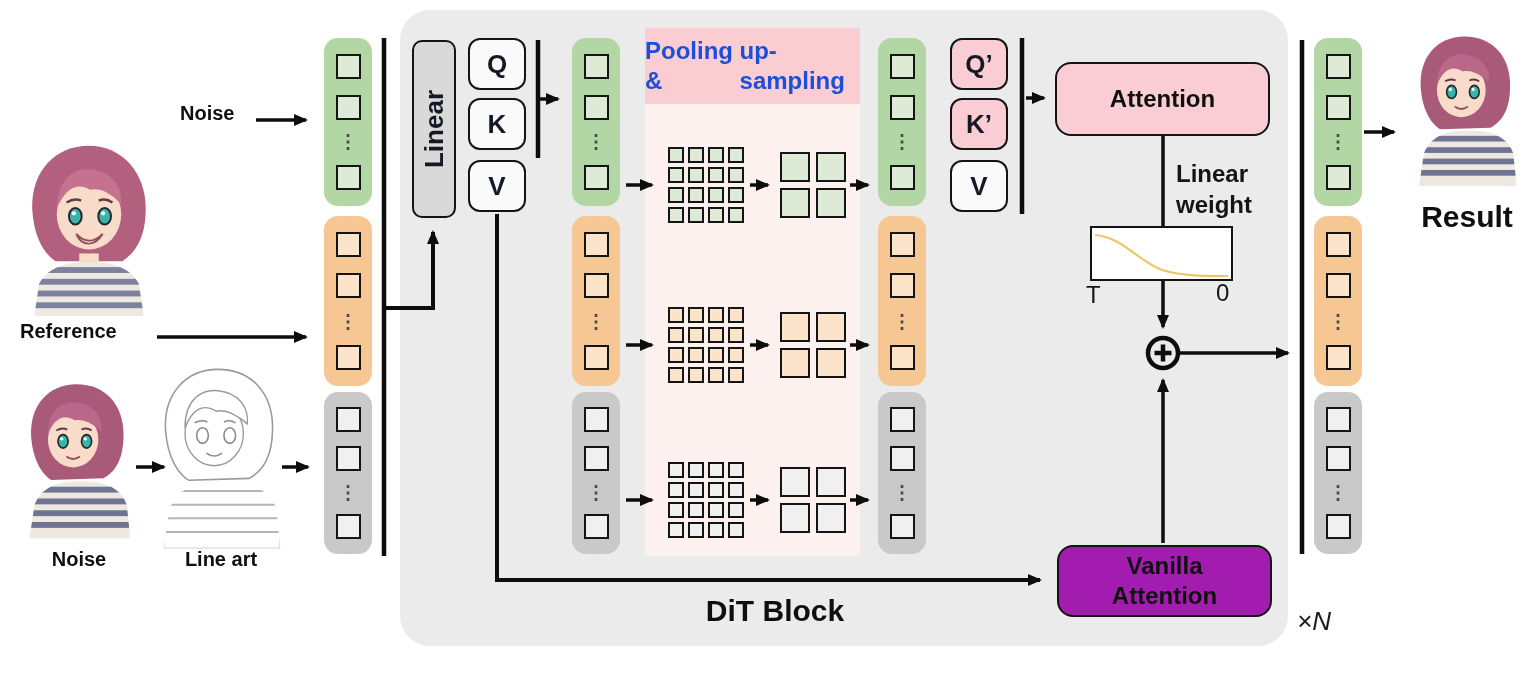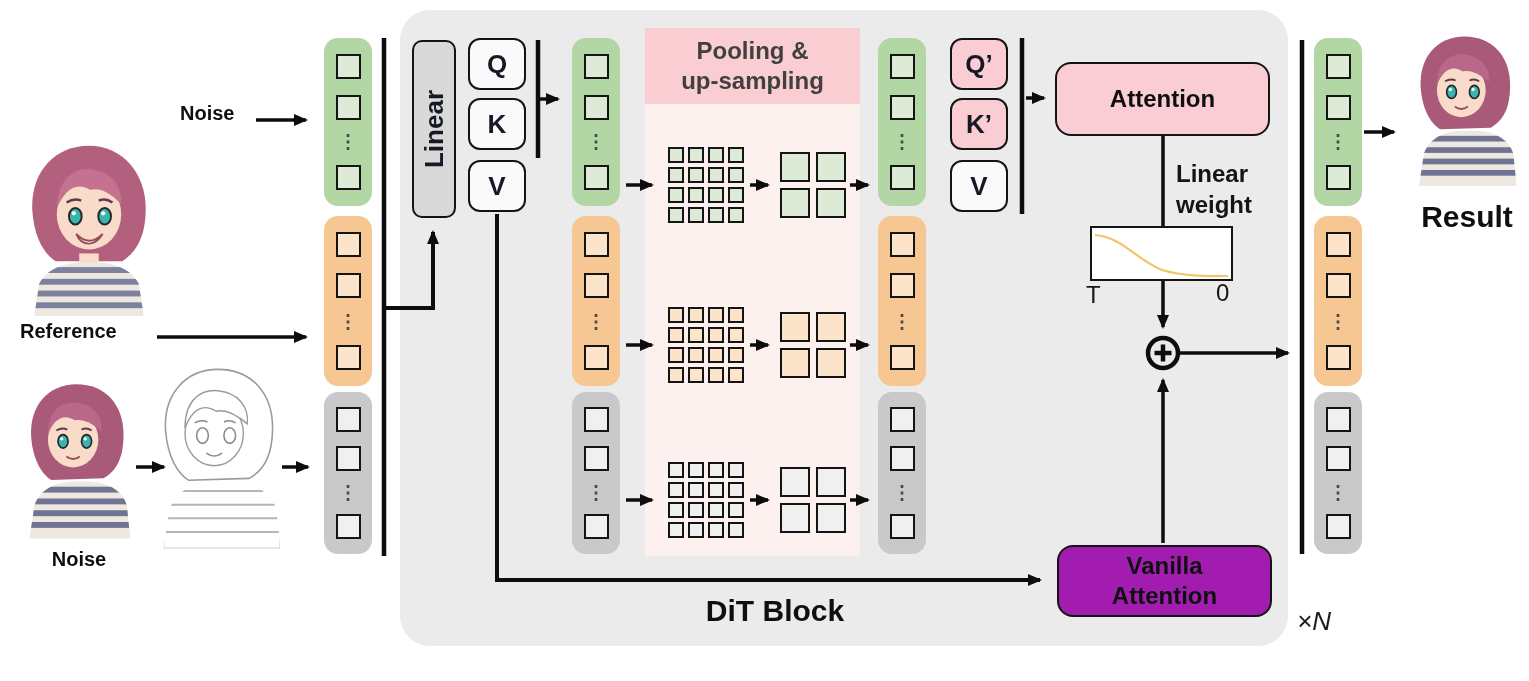--- a/index.html
+++ b/index.html
@@ -22,22 +22,22 @@
   .cy-g{top:38px;height:168px;} .cy-o{top:216px;height:170px;} .cy-x{top:392px;height:162px;}
   
   .qkv{width:58px;height:52px;border:2.5px solid #141414;border-radius:12px;background:#fafafa;
     display:flex;align-items:center;justify-content:center;font-size:26px;font-weight:bold;color:#141925;box-sizing:border-box;}
   .qkv.pink{background:#f9cdd3;}
   #linear-box{left:412px;top:40px;width:44px;height:178px;background:#d9d9d9;border:2.5px solid #141414;border-radius:10px;
     box-sizing:border-box;display:flex;align-items:center;justify-content:center;}
   #linear-box span{writing-mode:vertical-rl;transform:rotate(180deg);font-size:26px;font-weight:bold;color:#141925;}
   
   #pool-panel{left:645px;top:28px;width:215px;height:528px;background:#fdf1ef;}
-  #pool-header{left:645px;top:28px;width:215px;height:76px;background:#f9cdd2;display:flex;flex-direction:column;
-    align-items:center;justify-content:center;font-size:24px;font-weight:bold;line-height:1.25;color:#404040;}
+  #pool-header{left:645px;top:28px;width:215px;height:76px;background:#f9cdd2;display:flex;flex-direction:row;
+    align-items:center;justify-content:center;font-size:24px;font-weight:bold;line-height:1.25;color:#1d4ed8;}
   .grid16{display:grid;grid-template-columns:repeat(4,16px);grid-auto-rows:16px;gap:4px;}
   .grid16 span{width:16px;height:16px;border:2.5px solid #141414;box-sizing:border-box;}
   .grid4{display:grid;grid-template-columns:repeat(2,30px);grid-auto-rows:30px;gap:6px;}
   .grid4 span{width:30px;height:30px;border:2.8px solid #141414;box-sizing:border-box;}
   .g-green span{background:#ddebd6;} .g-orange span{background:#fbe4ca;} .g-gray span{background:#f0f0f0;}
   
   .attn-box{width:215px;border:2.8px solid #141414;border-radius:16px;display:flex;flex-direction:column;align-items:center;
     justify-content:center;font-size:24px;font-weight:bold;line-height:1.25;color:#0f0f0f;box-sizing:border-box;}
   #context-box{left:1055px;top:62px;height:74px;background:#f9cdd3;}
   #vanilla-box{left:1057px;top:545px;height:72px;background:#a21caf;}
@@ -163,20 +163,21 @@
         <rect x="16" y="142" width="120" height="7" fill="#6f7494"></rect>
         <rect x="16" y="156" width="120" height="7" fill="#6f7494"></rect>
         <rect x="16" y="170" width="120" height="7" fill="#6f7494"></rect>
       </g>
     </svg>
   </div>
 
   <div class="abs biglabel" style="left:180px;top:102px;">Noise</div>
   <div class="abs biglabel" style="left:20px;top:320px;text-align:center;">Reference</div>
   <div class="abs biglabel imglabel" style="left:16px;top:548px;width:126px;">Noise</div>
+  <div class="abs biglabel imglabel" style="left:148px;top:548px;width:146px;">Line art</div>
   <div class="abs biglabel imglabel" style="left:1406px;top:200px;width:122px;font-size:30px;">Result</div>
   <div class="abs" id="dit-title">DiT Block</div>
   <div class="abs" id="repeat-n">×N</div>
 
   <div class="abs tokcol col-green cy-g" style="left:324px;">
       <div class="tok"></div>
       <div class="tok"></div>
       <div class="tokdots">⋮</div>
       <div class="tok"></div>
     </div>

